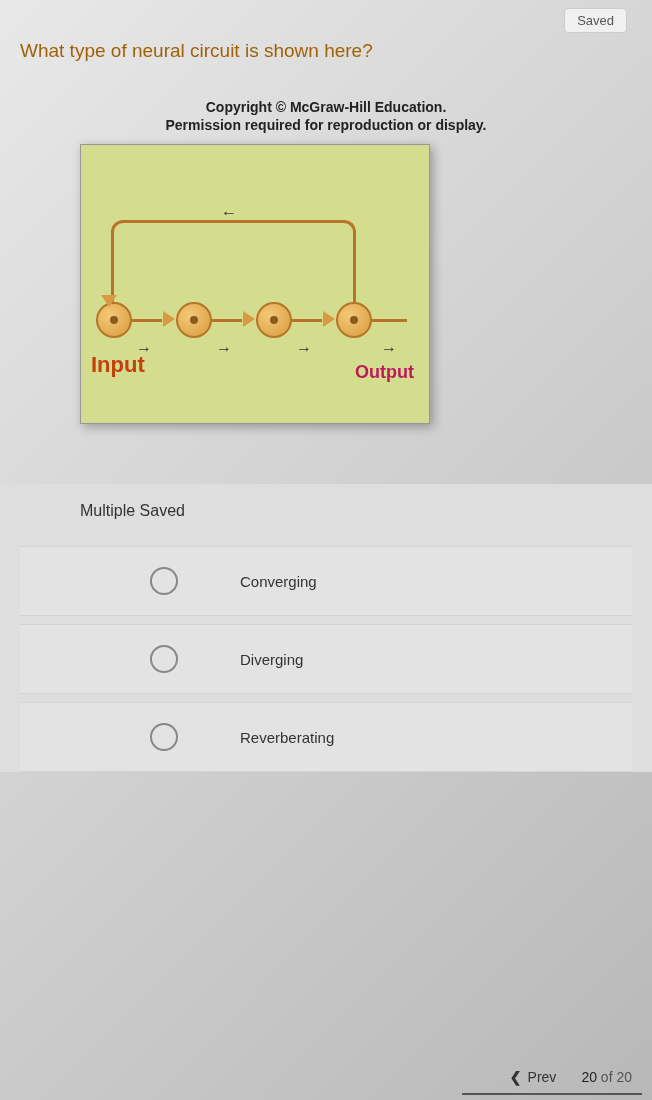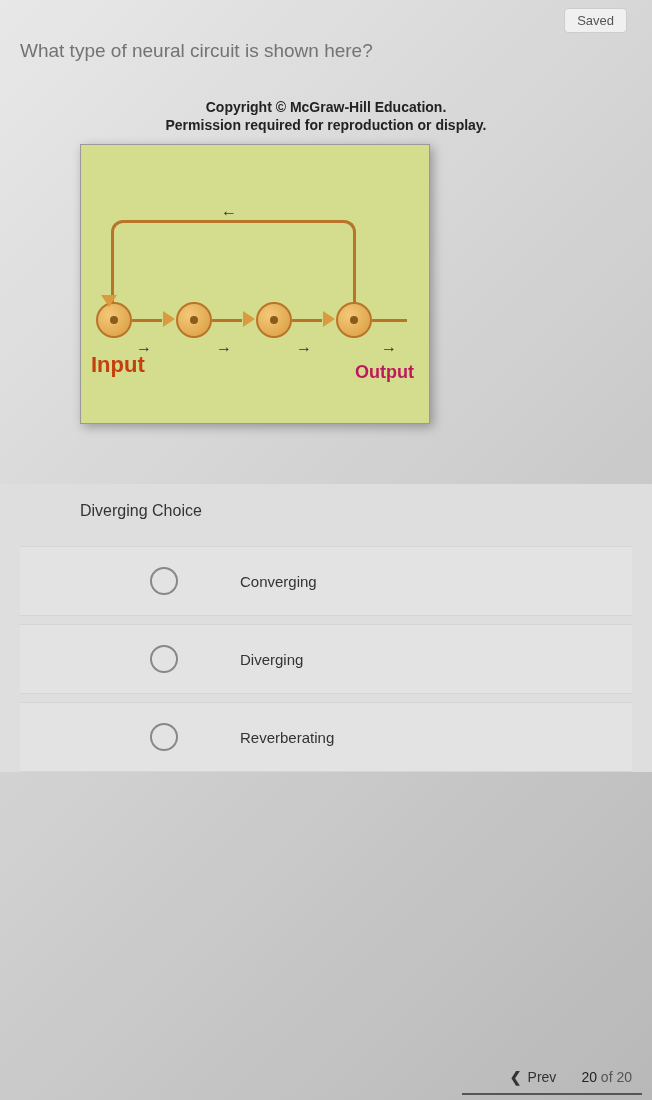--- a/index.html
+++ b/index.html
@@ -23,21 +23,21 @@
       border: 1px solid #ccc;
       border-radius: 4px;
       padding: 4px 12px;
       font-size: 13px;
       color: #555;
       text-align: center;
     }
     .question-text {
       padding: 40px 20px 10px 20px;
       font-size: 19px;
-      color: #737373;
+      color: #a16207;
     }
     .copyright {
       text-align: center;
       margin-top: 26px;
       font-size: 14px;
       font-weight: bold;
       color: #222;
       line-height: 1.3;
     }
     .diagram-container {
@@ -239,21 +239,21 @@
   <span class="arrow-small ar2">→</span>
   <span class="arrow-small ar3">→</span>
   <span class="arrow-small ar4">→</span>
   <span class="arrow-small ar-back">←</span>
 
   <div class="input-label">Input</div>
   <div class="output-label">Output</div>
 </div>
 
 <div class="mc-section">
-  <div class="mc-header">Diverging Choice</div>
+  <div class="mc-header">Multiple Saved</div>
 
   <div class="mc-option">
     <div class="radio-circle"></div>
     <span class="mc-option-label">Converging</span>
   </div>
 
 
   <div class="mc-option">
     <div class="radio-circle"></div>
     <span class="mc-option-label">Diverging</span>

